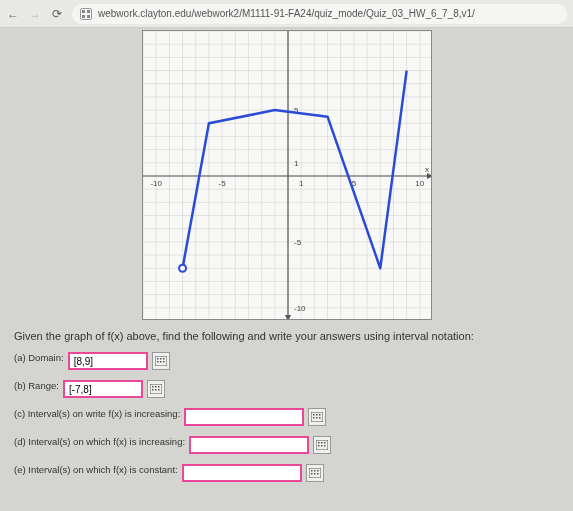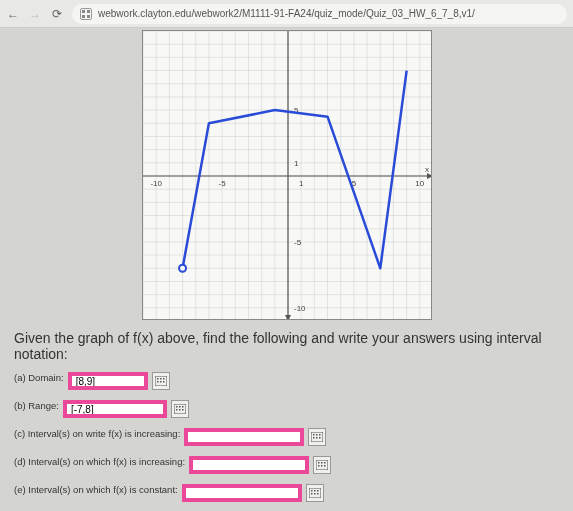--- a/index.html
+++ b/index.html
@@ -57,32 +57,32 @@
   padding-top:2px;
 }
 svg.graph {
   background: #f8f8f6;
   border: 1px solid #888;
 }
 .question-area {
   padding: 10px 14px 0 14px;
 }
 .instr {
-  font-size: 14px;
+  font-size: 11px;
   margin-bottom: 10px;
 }
 .qrow {
   display: flex;
   margin-bottom: 10px;
   gap: 4px;
 }
 .qlabel { font-size: 9.5px; white-space: nowrap; }
 .ans-input {
   height: 18px;
-  border: 4px solid #ec4899;
+  border: 2px solid #ec4899;
   background: #fff;
   padding: 0 4px;
   font-size: 10px;
   font-family: inherit;
 }
 .kbd-btn {
   width: 18px; height: 18px;
   border: 1px solid #999;
   background: #f0f0ee;
   display:flex;align-items:center;justify-content:center;
@@ -193,21 +193,21 @@
             <rect x="8" y="2" width="1.5" height="1.5" fill="#555"></rect>
             <rect x="2" y="5" width="1.5" height="1.5" fill="#555"></rect>
             <rect x="5" y="5" width="1.5" height="1.5" fill="#555"></rect>
             <rect x="8" y="5" width="1.5" height="1.5" fill="#555"></rect>
           </svg>
         </span>
     </div>
 
     <div class="qrow">
       <span class="qlabel">(b) Range:</span>
-      <input class="ans-input" style="width: 104px;" value="[-7,8]">
+      <input class="ans-input" style="width: 80px;" value="[-7,8]">
       <span class="kbd-btn">
           <svg viewBox="0 0 12 10">
             <rect x="0" y="0" width="12" height="10" fill="none" stroke="#555"></rect>
             <rect x="2" y="2" width="1.5" height="1.5" fill="#555"></rect>
             <rect x="5" y="2" width="1.5" height="1.5" fill="#555"></rect>
             <rect x="8" y="2" width="1.5" height="1.5" fill="#555"></rect>
             <rect x="2" y="5" width="1.5" height="1.5" fill="#555"></rect>
             <rect x="5" y="5" width="1.5" height="1.5" fill="#555"></rect>
             <rect x="8" y="5" width="1.5" height="1.5" fill="#555"></rect>
           </svg>

